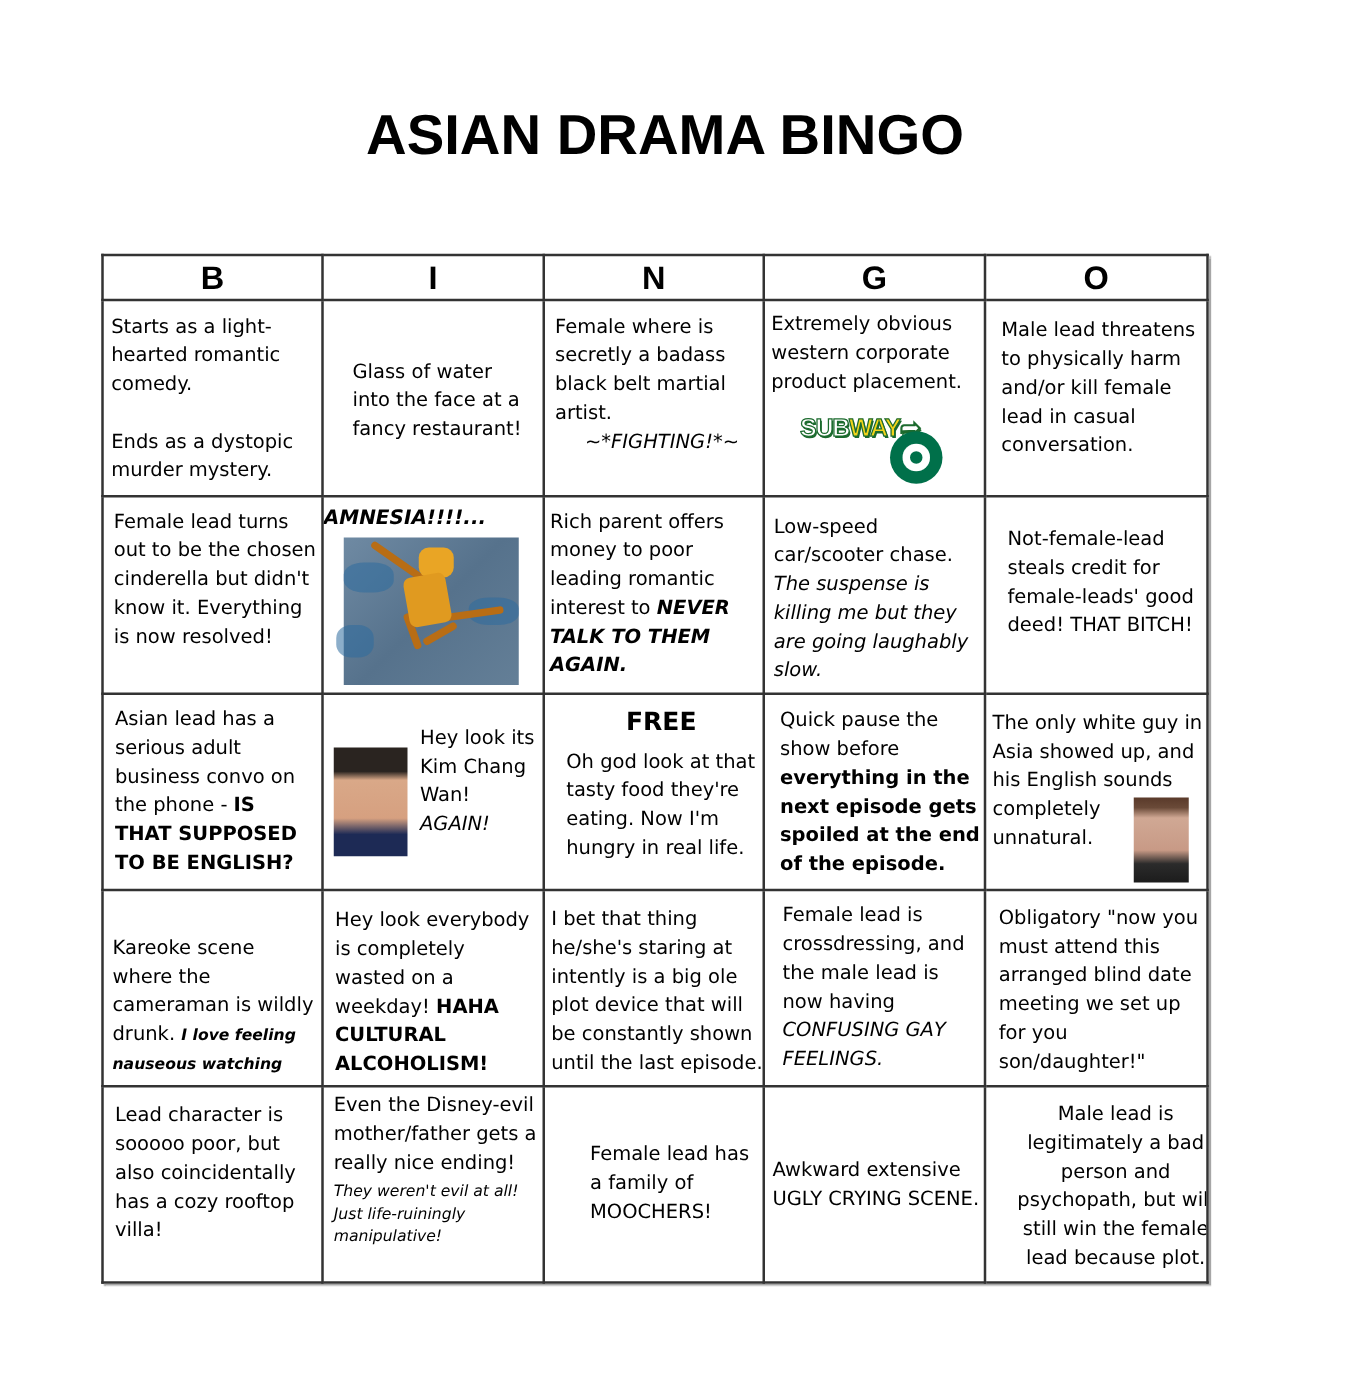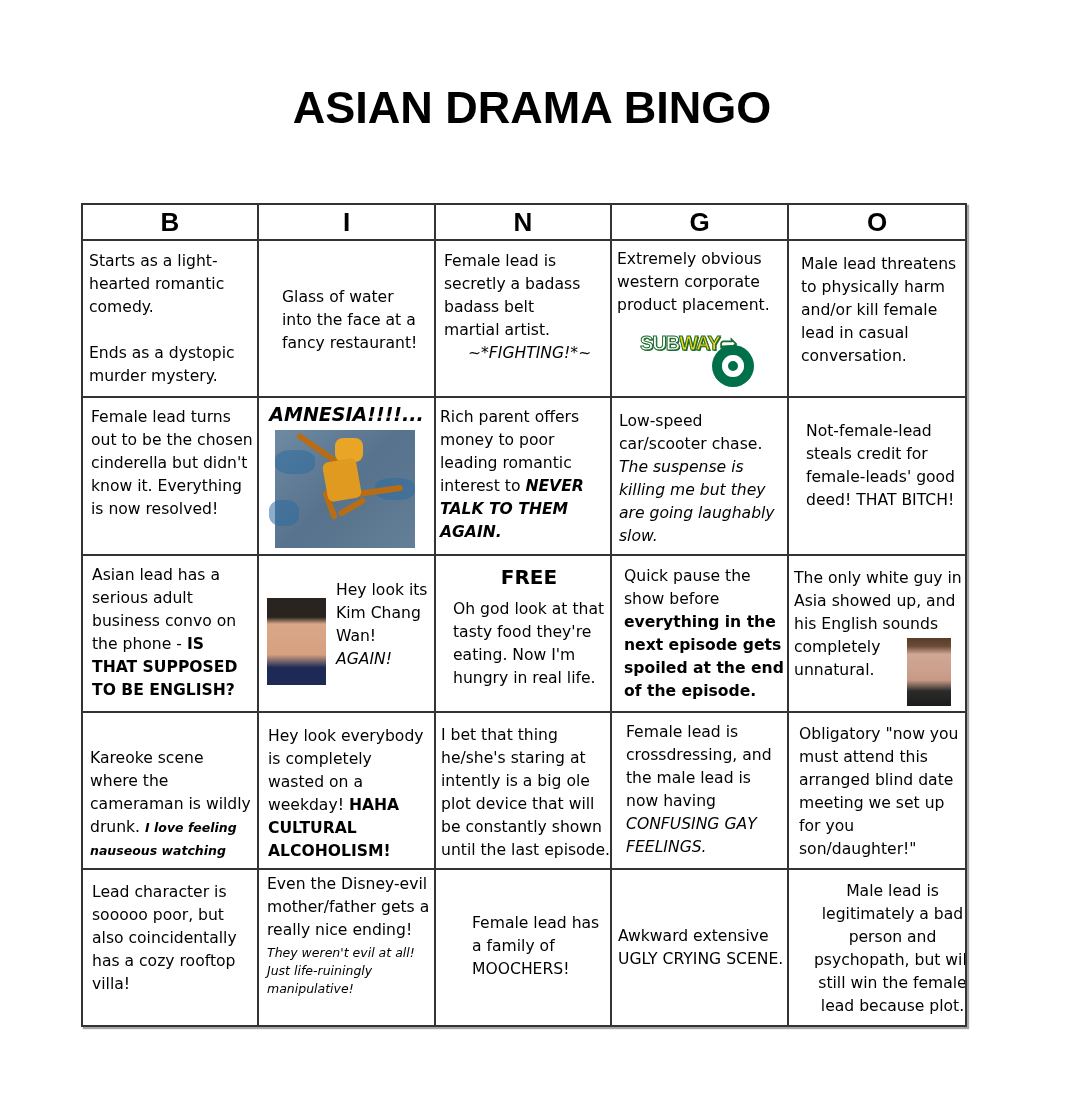--- a/index.html
+++ b/index.html
@@ -72,40 +72,40 @@
       <div class="c" style="top:9px; width:150px;">
         <div>Starts as a light-hearted romantic comedy.</div>
         <div style="margin-top:23px;">Ends as a dystopic murder mystery.</div>
       </div>
     </td>
     <td>
       <div class="c" style="top:45px; left:23px; width:140px;">Glass of water into the face at a fancy restaurant!</div>
     </td>
     <td>
       <div class="c" style="top:9px; left:8px; width:150px;">
-        <span>Female lead is secretly a badass badass belt martial artist.</span>
+        <span>Female where is secretly a badass black belt martial artist.</span>
         <div class="i" style="padding-left:24px;">~*FIGHTING!*~</div>
       </div>
     </td>
     <td>
       <div class="c" style="top:7px; left:5px; width:160px;">Extremely obvious western corporate product placement.</div>
       <div class="subway"><span>SUB</span><span class="way">WAY</span>➦</div>
       <div class="starbucks"></div>
     </td>
     <td>
       <div class="c" style="top:12px; left:12px; width:160px;">Male lead threatens to physically harm and/or kill female lead in casual conversation.</div>
     </td>
   </tr>
 
   <tr>
     <td>
       <div class="c" style="top:8px; left:8px; width:162px;">Female lead turns out to be the chosen cinderella but didn't know it.  Everything is now resolved!</div>
     </td>
     <td>
-      <div class="c b i" style="top:6px; left:0; right:0; text-align:center; font-size:19px; line-height:20px;">AMNESIA!!!!...</div>
+      <div class="c b i" style="top:6px; left:0; right:0; text-align:left; font-size:16px; line-height:20px;">AMNESIA!!!!...</div>
       <div class="robot">
         <div class="water" style="left:0;top:20px;width:40px;height:24px;"></div>
         <div class="water" style="left:100px;top:48px;width:40px;height:22px;"></div>
         <div class="water" style="left:-6px;top:70px;width:30px;height:26px;"></div>
         <div class="limb" style="left:18px;top:16px;width:50px;transform:rotate(35deg);"></div>
         <div class="limb" style="left:80px;top:58px;width:48px;transform:rotate(-8deg);"></div>
         <div class="limb" style="left:40px;top:72px;width:30px;transform:rotate(70deg);"></div>
         <div class="limb" style="left:62px;top:74px;width:30px;transform:rotate(-30deg);"></div>
         <div class="head"></div>
         <div class="body"></div>

